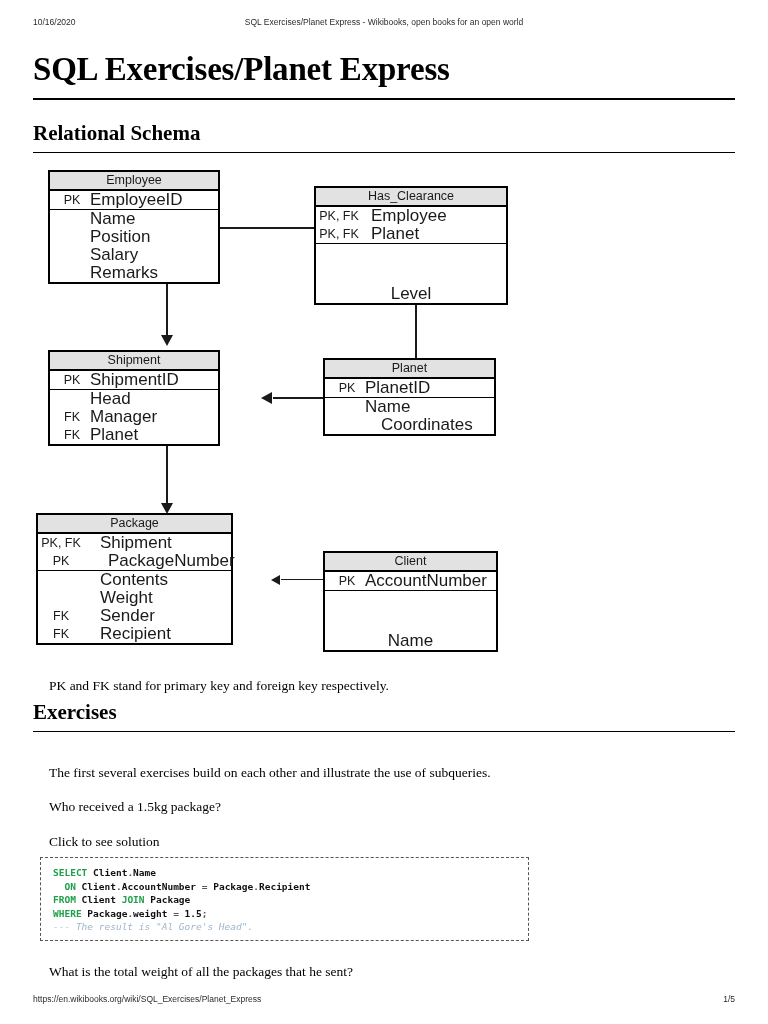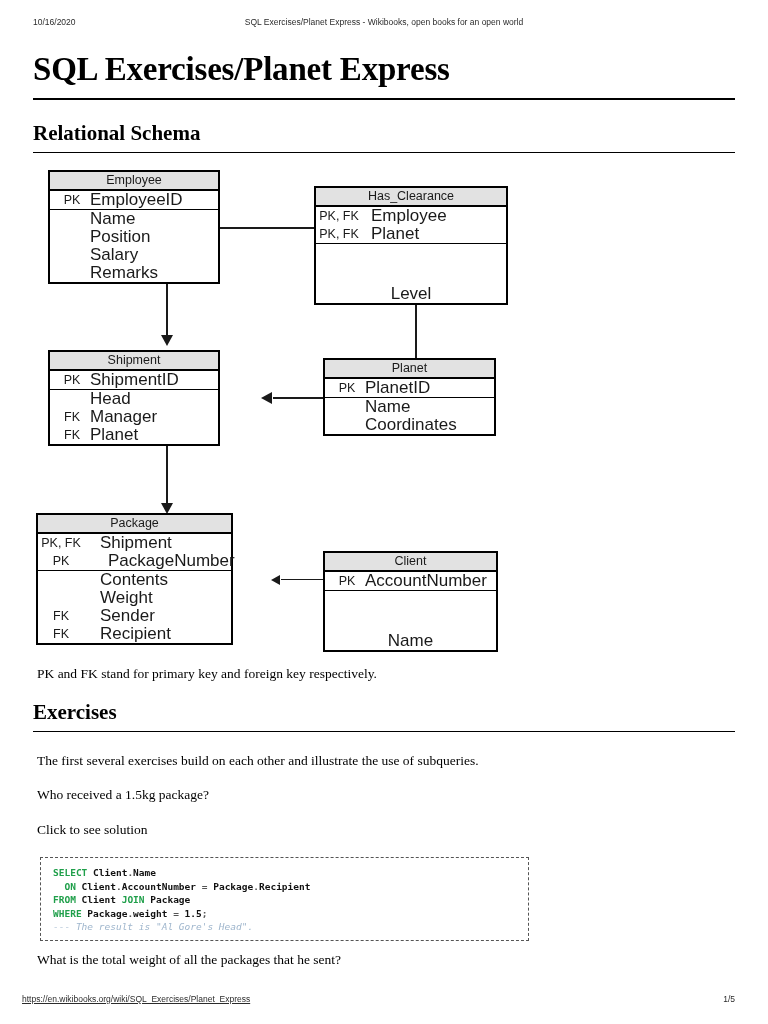--- a/index.html
+++ b/index.html
@@ -47,24 +47,23 @@
     bottom: 18px;
     left: 0;
     width: 768px;
     height: 12px;
     font-family: "Liberation Sans", "DejaVu Sans", sans-serif;
     font-size: 8.5px;
     color: #2b2b2b;
   }
   .print-footer .pf-url {
     position: absolute;
-    left: 22px;
-    top: 0;
-    white-space: nowrap;
-    text-decoration: underline;
+    left: 33px;
+    top: 0;
+    white-space: nowrap;
   }
   .print-footer .pf-page {
     position: absolute;
     right: 33px;
     top: 0;
     white-space: nowrap;
   }
 
   
   .page {
@@ -116,21 +115,21 @@
   .rule-exercises {
     position: absolute;
     top: 731px;
     left: 0;
     width: 702px;
     height: 0;
     border-top: 1.6px solid #000;
   }
 
   p.body-text {
-    margin: 4px;
+    margin: 16px;
     position: absolute;
     left: 0;
     font-size: 13.5px;
     line-height: 18px;
     white-space: nowrap;
   }
   .p-pkfk  { top: 661px; }
   .p-intro { top: 748px; }
   .p-q1    { top: 782px; }
   .p-click { top: 817px; }
@@ -372,21 +371,21 @@
           <span class="n" style="left:40px;">PlanetID</span>
         </div>
       </div>
       <div>
         <div class="attr">
           <span class="k"></span>
           <span class="n" style="left:40px;">Name</span>
         </div>
         <div class="attr">
           <span class="k"></span>
-          <span class="n" style="left:40px;">Coordinates</span>
+          <span class="n" style="left:56px;">Coordinates</span>
         </div>
       </div>
     </div>
 
     <div class="entity" style="left:3px; top:353px; width:197px;">
       <div class="ent-header">Package</div>
       <div class="ent-keys">
         <div class="attr">
           <span class="k wide">PK, FK</span>
           <span class="n" style="left:62px;">Shipment</span>

